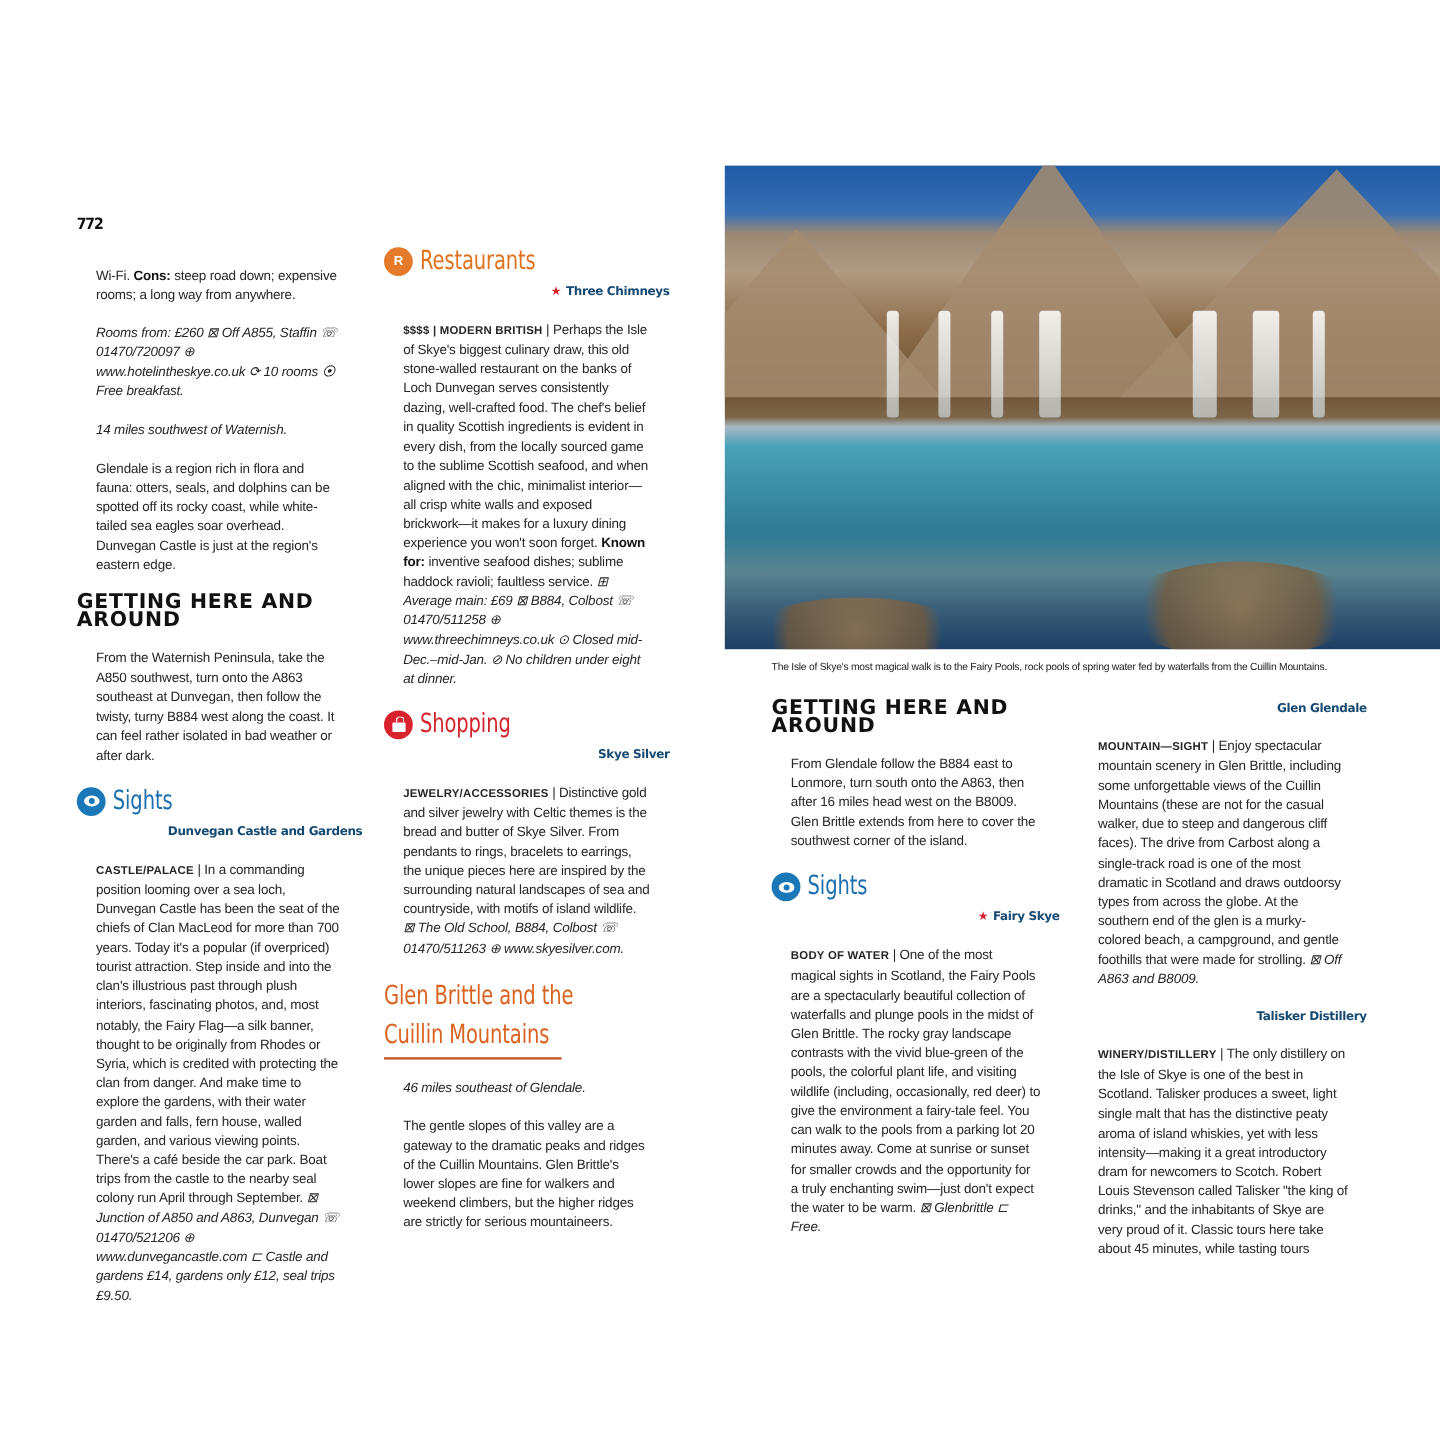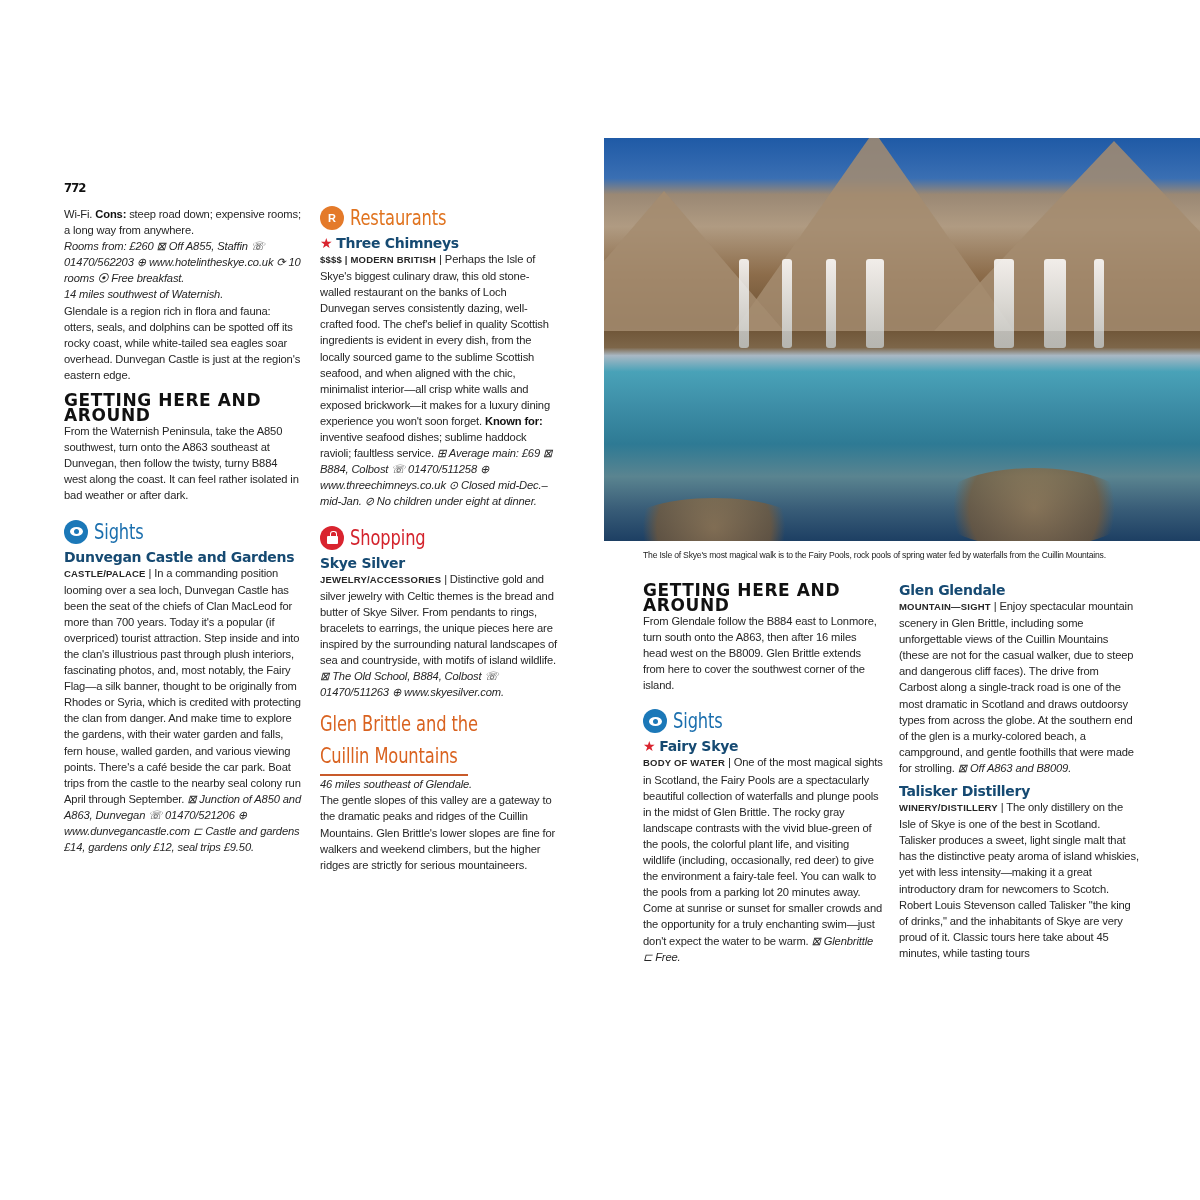--- a/index.html
+++ b/index.html
@@ -1,20 +1,20 @@
 <!DOCTYPE html>
 <html><head>
 <meta charset="utf-8">
 <style>
   * { box-sizing: border-box; margin: 0; padding: 0; }
   html, body { width: 1200px; height: 1200px; background: #ffffff; overflow: hidden; }
   body { position: relative; font-family: "Liberation Sans", sans-serif; color: #222; }
   .page-num { position: absolute; left: 64px; top: 180px; font-family: "DejaVu Sans Condensed", "DejaVu Sans", sans-serif; font-weight: bold; font-size: 13px; color: #111; letter-spacing: -1px; }
   .col { position: absolute; font-size: 11.2px; line-height: 16.1px; color: #262626; letter-spacing: -0.15px; }
-  .col p { margin: 0; }
+  .col p { margin: 16px; }
   .c1 { left: 64px; top: 206px; width: 238px; }
   .c2 { left: 320px; top: 204px; width: 238px; }
   .c3 { left: 643px; top: 583px; width: 240px; }
   .c4 { left: 899px; top: 583px; width: 240px; }
   .region { margin-top: 20px; }
   .region-title { font-family: "DejaVu Sans", sans-serif; color: #d9621f; font-size: 22px; line-height: 32px; transform: scaleX(0.74); transform-origin: left; white-space: nowrap; }
   .region-rule { width: 76px; height: 2px; background: #c85a2a; margin-top: 2px; }
   .region-rule.wide { width: 148px; }
   .dist { font-style: italic; margin-top: 14px; }
   .para { margin-top: 9px; }
@@ -25,42 +25,42 @@
   .cat-icon.sights .inner { width: 13px; height: 9px; border-radius: 50%; background: #fff; display: flex; align-items: center; justify-content: center; }
   .cat-icon.sights .pupil { width: 5px; height: 5px; border-radius: 50%; background: #1b78b8; }
   .cat-icon.rest { background: #e47a2a; color: #fff; font-size: 11px; font-weight: bold; }
   .cat-icon.shop { background: #d9242f; }
   .cat-icon.shop .bag { width: 11px; height: 8px; background: #fff; border-radius: 1px; position: relative; top: 2px; }
   .cat-icon.shop .bag::before { content: ""; position: absolute; left: 3px; top: -5px; width: 5px; height: 4px; border: 1.5px solid #fff; border-bottom: none; border-radius: 3px 3px 0 0; }
   .cat-label { font-family: "DejaVu Sans", sans-serif; font-size: 22px; transform: scaleX(0.74); transform-origin: left; white-space: nowrap; line-height: 28px; }
   .cat-label.sights { color: #1b6fae; }
   .cat-label.rest { color: #e0731f; }
   .cat-label.shop { color: #d3232c; }
-  .entry-name { font-family: "DejaVu Sans", sans-serif; font-weight: bold; color: #164a72; font-size: 14px; margin-top: 4px; line-height: 15px; letter-spacing: -0.3px; }
+  .entry-name { font-family: "DejaVu Sans", sans-serif; font-weight: bold; color: #164a72; font-size: 10px; margin-top: 4px; line-height: 15px; letter-spacing: -0.3px; text-align: right; }
   .star { color: #d9242f; margin-right: 4px; }
   .cat-tag { text-transform: uppercase; font-size: 9.5px; letter-spacing: 0.2px; font-weight: bold; }
   .bold { font-weight: bold; color: #111; }
   .ital { font-style: italic; }
   .photo { position: absolute; left: 604px; top: 138px; width: 596px; height: 403px; overflow: hidden;
     background: linear-gradient(to bottom, #1f5aa6 0%, #3a6fb3 10%, #9a8874 14%, #b09b82 22%, #8c6c4a 34%, #6b5032 46%, #7d6649 52%, #a9b8c4 54%, #49a2b8 58%, #3e8fa8 66%, #2e7a94 76%, #5a8490 84%, #395d78 92%, #1d3f63 100%); }
   .photo .mtn { position: absolute; bottom: 52%; width: 0; height: 0; border-left: 120px solid transparent; border-right: 120px solid transparent; border-bottom: 150px solid #a48c70; opacity: 0.85; }
   .photo .fall { position: absolute; top: 30%; width: 10px; height: 22%; background: linear-gradient(to bottom, rgba(255,255,255,0.85), rgba(220,235,245,0.6)); border-radius: 3px; }
   .photo .rock { position: absolute; border-radius: 50%; background: radial-gradient(circle, #a67c4a 0%, #7a5a36 60%, transparent 75%); opacity: 0.7; }
   .caption { position: absolute; left: 643px; top: 550px; width: 520px; font-size: 8.6px; line-height: 11.5px; color: #222; letter-spacing: -0.2px; }
 </style>
 </head>
 <body>
 
 <div class="page-num">772</div>
 
 <div class="col c1">
   <p>
     <span>Wi-Fi. </span><span class="bold">Cons:</span><span> steep road down; expensive rooms; a long way from anywhere.</span>
   </p>
-  <p class="ital">Rooms from: £260 ⊠ Off A855, Staffin ☏ 01470/562203 ⊕ www.hotelintheskye.co.uk ⟳ 10 rooms ⦿ Free breakfast.</p>
+  <p class="ital">Rooms from: £260 ⊠ Off A855, Staffin ☏ 01470/720097 ⊕ www.hotelintheskye.co.uk ⟳ 10 rooms ⦿ Free breakfast.</p>
 
   <p class="dist">14 miles southwest of Waternish.</p>
   <p class="para">Glendale is a region rich in flora and fauna: otters, seals, and dolphins can be spotted off its rocky coast, while white-tailed sea eagles soar overhead. Dunvegan Castle is just at the region's eastern edge.</p>
   <div class="gha">GETTING HERE AND AROUND</div>
   <p>From the Waternish Peninsula, take the A850 southwest, turn onto the A863 southeast at Dunvegan, then follow the twisty, turny B884 west along the coast. It can feel rather isolated in bad weather or after dark.</p>
 
   <div class="cat-head">
     <span class="cat-icon sights">
         <span class="inner">
           <span class="pupil"></span>

